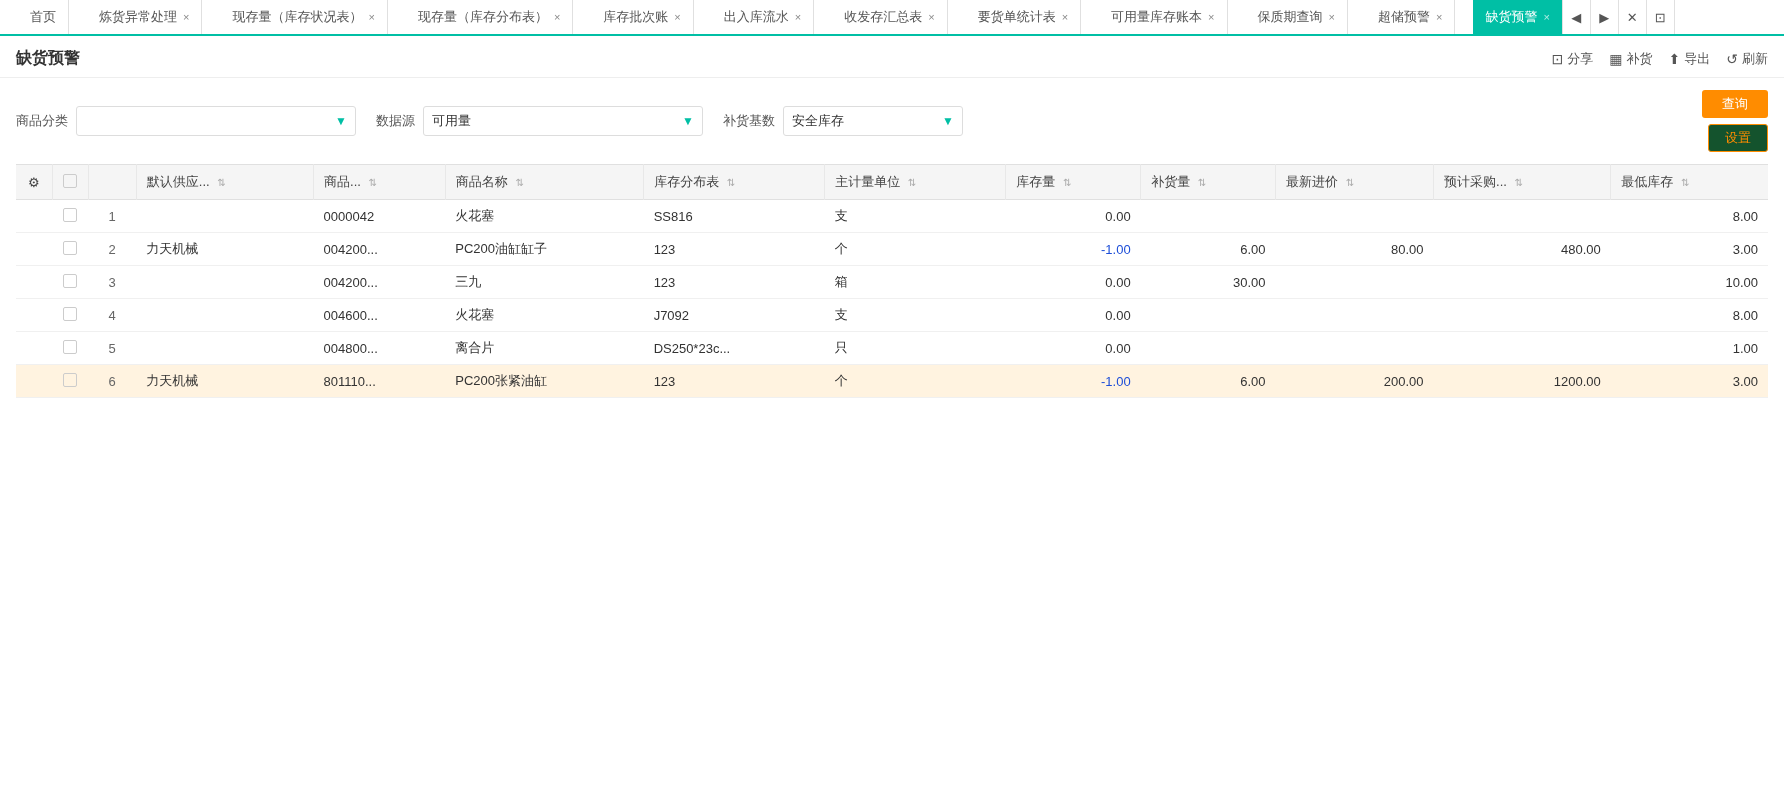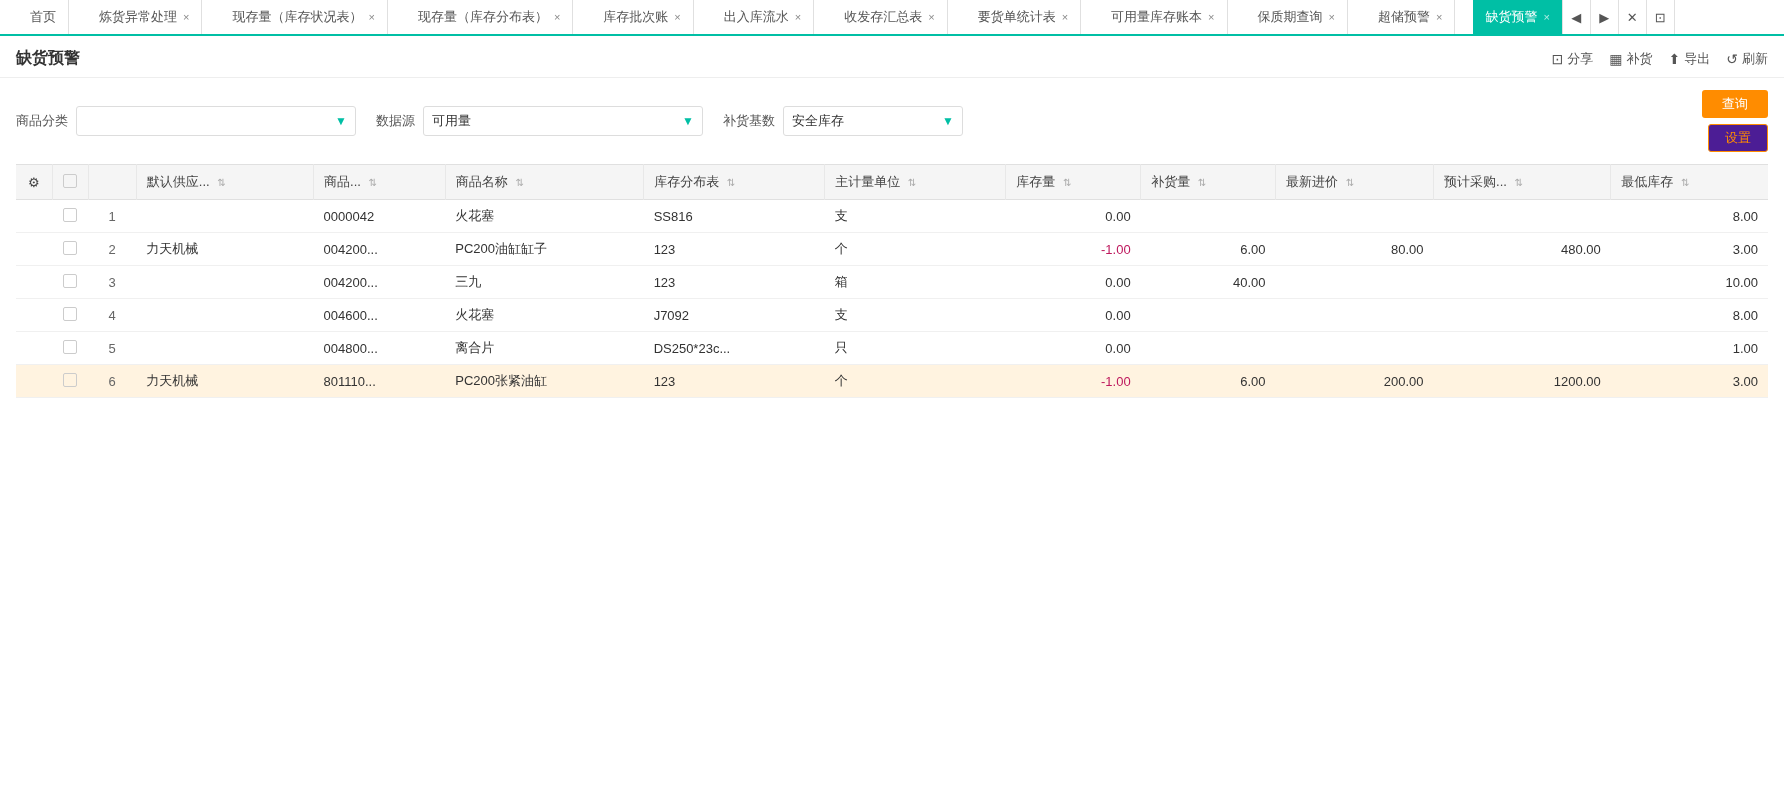--- a/index.html
+++ b/index.html
@@ -135,21 +135,21 @@
       background: #ff8c00;
       color: #fff;
       border: none;
       border-radius: 3px;
       padding: 5px 20px;
       cursor: pointer;
       font-size: 13px;
       font-family: Liberation Serif, serif;
     }
     .btn-settings {
-      background: #4c1d95;
+      background: #14532d;
       color: #ff8c00;
       border: 1px solid #ff8c00;
       border-radius: 3px;
       padding: 4px 16px;
       cursor: pointer;
       font-size: 13px;
     }
 
     
     .table-wrapper {
@@ -184,21 +184,21 @@
     }
     tbody tr.highlighted { background: #fff3e0; }
     tbody td {
       padding: 7px 10px;
       color: #333;
       white-space: nowrap;
     }
     .td-num { color: #666; text-align: center; }
     .td-center { text-align: center; }
     .td-right { text-align: right; }
-    .negative { color: #be185d; }
+    .negative { color: #1d4ed8; }
 
     
     .cb {
       width: 14px;
       height: 14px;
       border: 1px solid #ccc;
       border-radius: 2px;
       display: inline-block;
       cursor: pointer;
     }
@@ -406,21 +406,21 @@
     <td class="td-center">
       <span class="cb"></span>
     </td>
     <td class="td-num">3</td>
     <td></td>
     <td>004200...</td>
     <td>三九</td>
     <td>123</td>
     <td>箱</td>
     <td class="td-right ">0.00</td>
-    <td class="td-right">40.00</td>
+    <td class="td-right">30.00</td>
     <td class="td-right"></td>
     <td class="td-right"></td>
     <td class="td-right">10.00</td>
   </tr>
           <tr>
     <td class="td-center"></td>
     <td class="td-center">
       <span class="cb"></span>
     </td>
     <td class="td-num">4</td>

